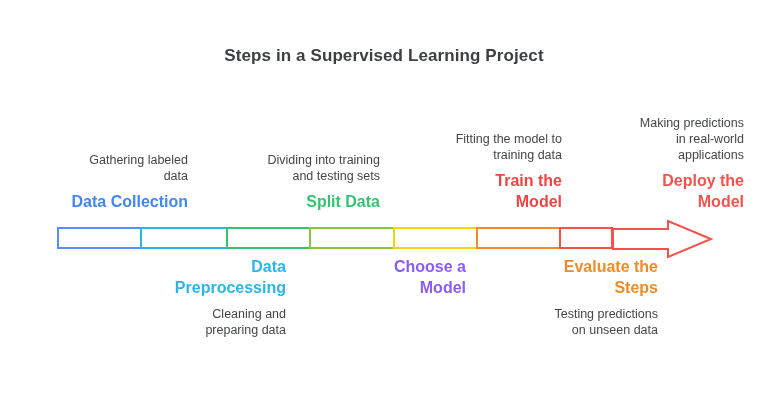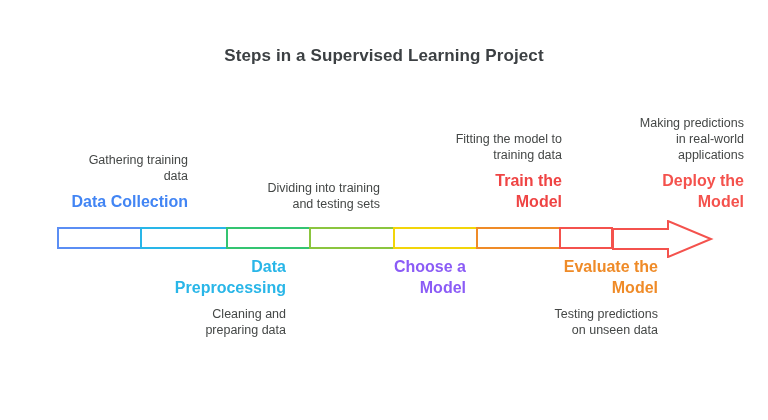--- a/index.html
+++ b/index.html
@@ -113,27 +113,28 @@
 </style>
 </head>
 <body>
 
 <div id="infographic">
 
   <div class="title">Steps in a Supervised Learning Project</div>
 
   <div class="above-row">
       <div class="label-block above" style="left: 18px; width: 170px;">
-        <div class="desc">Gathering training
+        <div class="desc">Gathering labeled
 data</div>
         <div class="stage" style="color: rgb(66, 133, 244);">Data Collection</div>
       </div>
       <div class="label-block above" style="left: 202px; width: 178px;">
         <div class="desc">Dividing into training
 and testing sets</div>
+        <div class="stage" style="color: rgb(52, 196, 113);">Split Data</div>
       </div>
       <div class="label-block above" style="left: 390px; width: 172px;">
         <div class="desc">Fitting the model to
 training data</div>
         <div class="stage" style="color: #ef4444;">Train the
 Model</div>
       </div>
       <div class="label-block above" style="left: 576px; width: 168px;">
         <div class="desc">Making predictions
 in real-world
@@ -164,19 +165,19 @@
 Preprocessing</div>
         <div class="desc">Cleaning and
 preparing data</div>
       </div>
       <div class="label-block below" style="left: 298px; width: 168px;">
         <div class="stage" style="color: #8b5cf6;">Choose a
 Model</div>
       </div>
       <div class="label-block below" style="left: 478px; width: 180px;">
         <div class="stage" style="color: rgb(239, 139, 40);">Evaluate the
-Model</div>
+Steps</div>
         <div class="desc">Testing predictions
 on unseen data</div>
       </div>
     </div>
 
 </div>
 
 </body></html>

